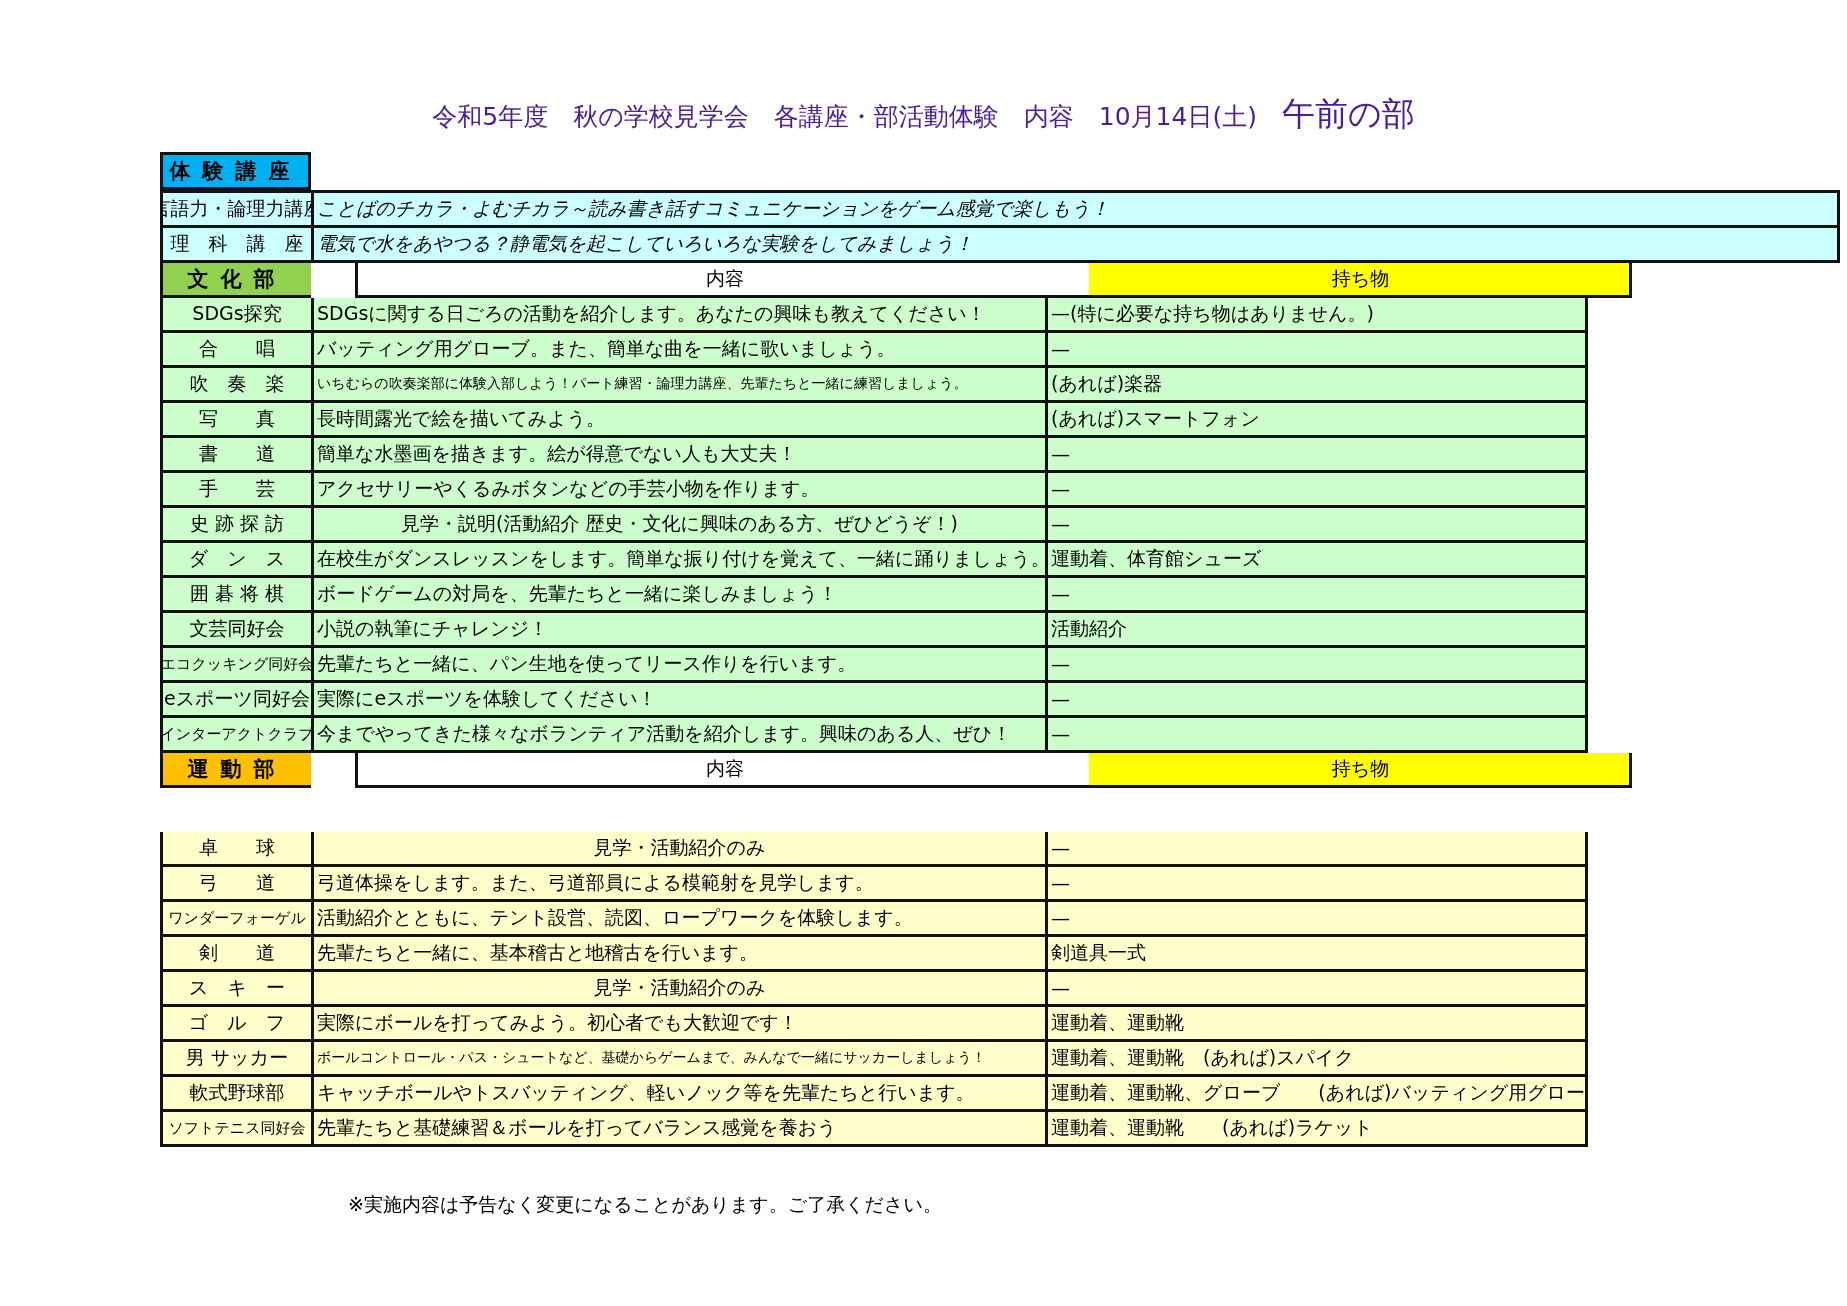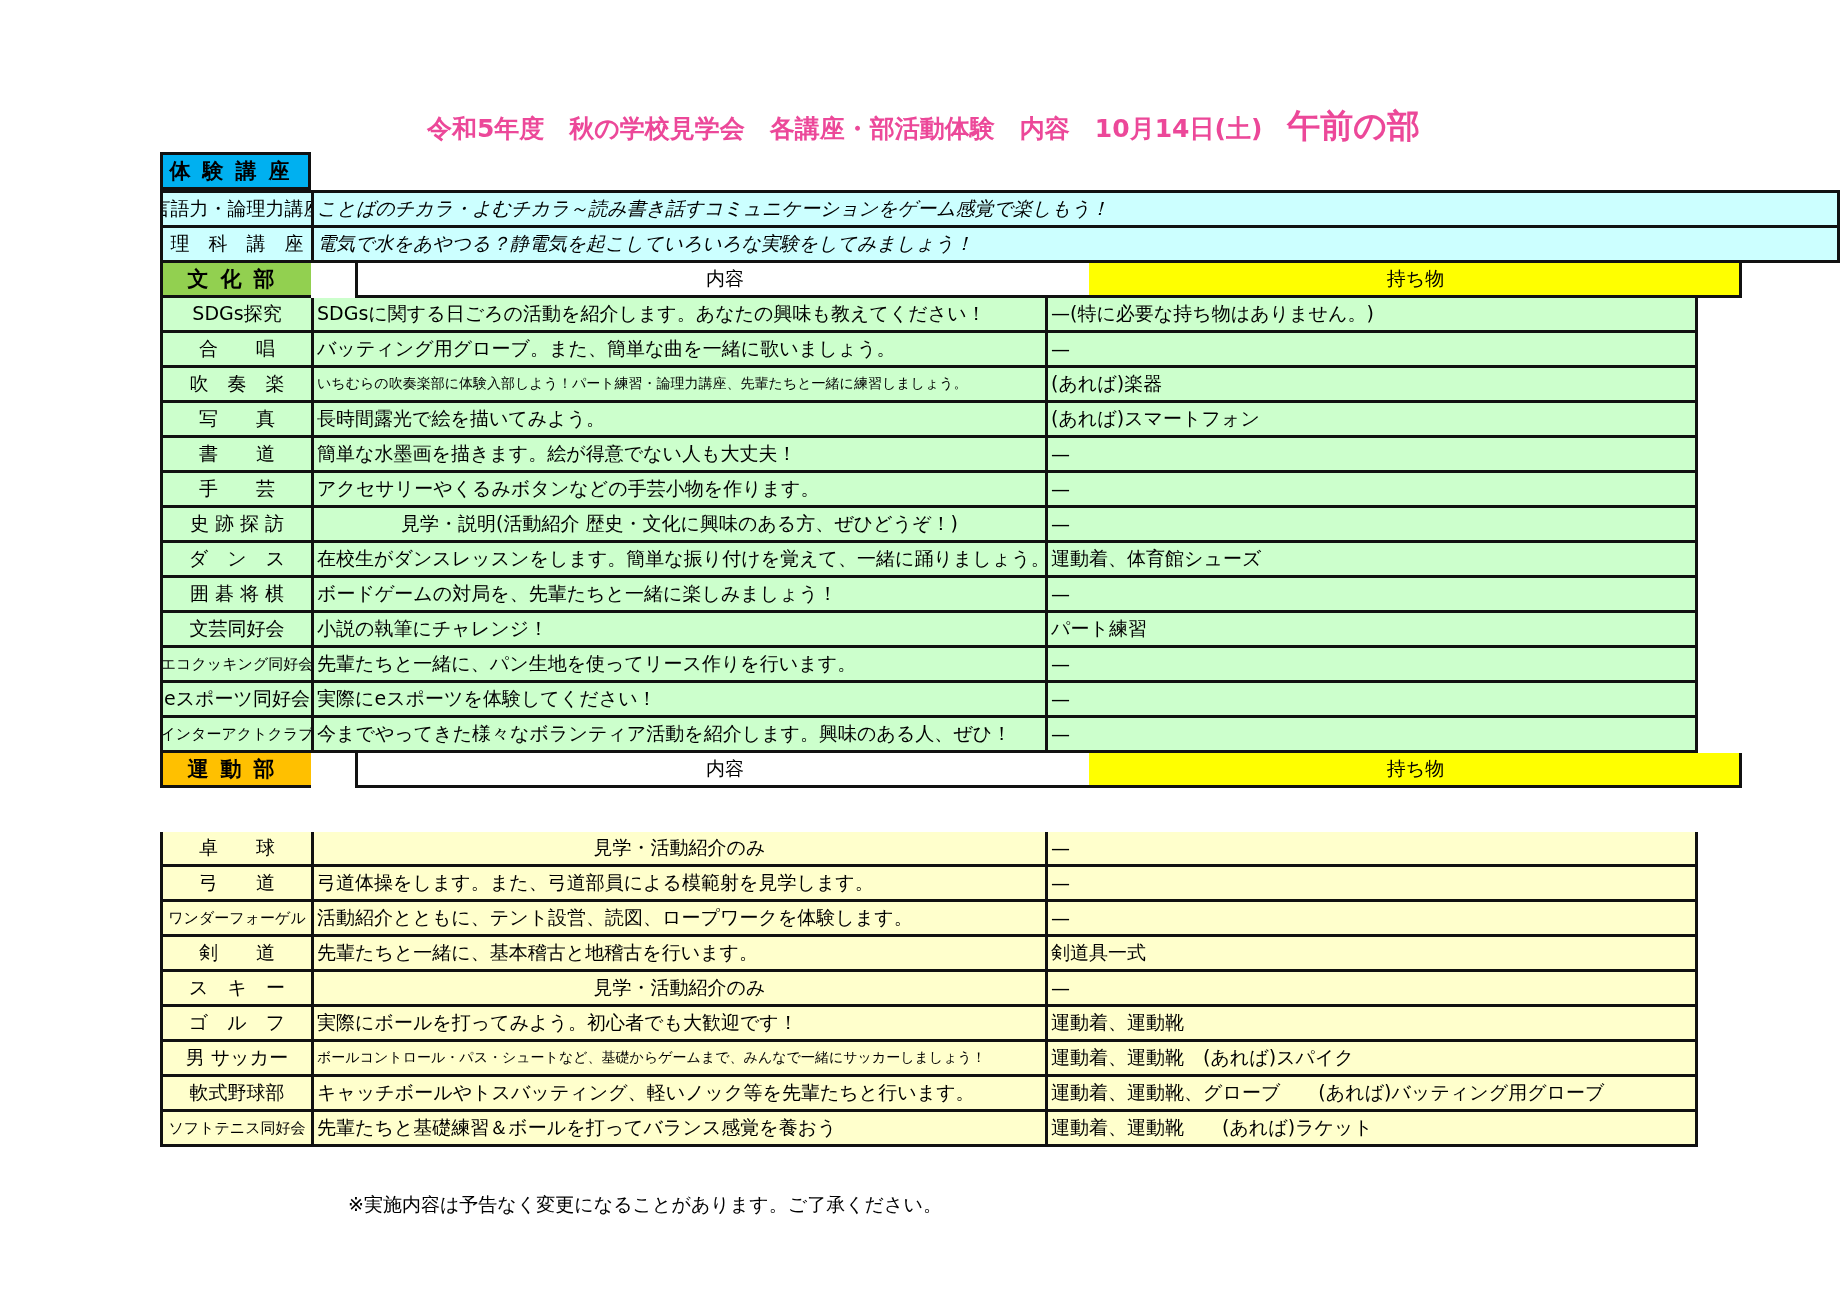--- a/index.html
+++ b/index.html
@@ -1,31 +1,31 @@
 <!DOCTYPE html>
 <html><head>
 <meta charset="utf-8">
 <style>
   html, body { margin: 0; padding: 0; background: #ffffff; }
   body { width: 1847px; height: 1306px; position: relative; font-family: "DejaVu Sans", "Liberation Sans", sans-serif; color: #000; }
   .title {
-    position: absolute; left: 0; width: 1847px; top: 104px; text-align: center;
-    color: #ec4899; font-weight: bold; font-size: 25px; white-space: pre;
+    position: absolute; left: 0; width: 1847px; top: 92px; text-align: center;
+    color: #4c1d95; font-weight: normal; font-size: 25px; white-space: pre;
   }
   .title .big { font-size: 33px; }
   .sheet { position: absolute; left: 160px; top: 152px; }
   .row { display: flex; height: 35px; box-sizing: border-box; }
   .cell {
     box-sizing: border-box; height: 35px; display: flex; align-items: center;
     font-size: 19px; white-space: nowrap; overflow: hidden;
     border-left: 3px solid #111; border-bottom: 3px solid #111;
   }
   .c1 { width: 151px; justify-content: center; }
   .c2 { width: 734px; padding-left: 3px; }
-  .c3 { width: 653px; padding-left: 3px; border-right: 3px solid #111; }
+  .c3 { width: 543px; padding-left: 3px; border-right: 3px solid #111; }
   .c23 { width: 1529px; padding-left: 3px; border-right: 3px solid #111; font-style: italic; }
   .center { justify-content: center; padding-left: 0; }
   .small { font-size: 14px; }
   .xsmall { font-size: 15px; }
   .hdr-blue { background: #00b0f0; font-weight: bold; font-size: 21px; letter-spacing: 12px; border-top: 3px solid #111; border-right: 3px solid #111; }
   .hdr-green { background: #92d050; font-weight: bold; font-size: 21px; letter-spacing: 12px; }
   .hdr-orange { background: #ffc000; font-weight: bold; font-size: 21px; letter-spacing: 12px; }
   .hdr-white { background: #ffffff; justify-content: center; border-left: 3px solid #111; border-bottom: 3px solid #111; margin-left: 44px; }
   .hdr-yellow { background: #ffff00; justify-content: center; border-bottom: 3px solid #111; border-left: 0; }
   .lightblue { background: #ccffff; }
@@ -100,21 +100,21 @@
     <div class="cell c3 lightgreen">運動着、体育館シューズ</div>
   </div>
   <div class="row">
     <div class="cell c1 lightgreen">囲 碁 将 棋</div>
     <div class="cell c2 lightgreen">ボードゲームの対局を、先輩たちと一緒に楽しみましょう！</div>
     <div class="cell c3 lightgreen">—</div>
   </div>
   <div class="row">
     <div class="cell c1 lightgreen">文芸同好会</div>
     <div class="cell c2 lightgreen">小説の執筆にチャレンジ！</div>
-    <div class="cell c3 lightgreen">パート練習</div>
+    <div class="cell c3 lightgreen">活動紹介</div>
   </div>
   <div class="row">
     <div class="cell c1 lightgreen xsmall">エコクッキング同好会</div>
     <div class="cell c2 lightgreen">先輩たちと一緒に、パン生地を使ってリース作りを行います。</div>
     <div class="cell c3 lightgreen">—</div>
   </div>
   <div class="row">
     <div class="cell c1 lightgreen">eスポーツ同好会</div>
     <div class="cell c2 lightgreen">実際にeスポーツを体験してください！</div>
     <div class="cell c3 lightgreen">—</div>

